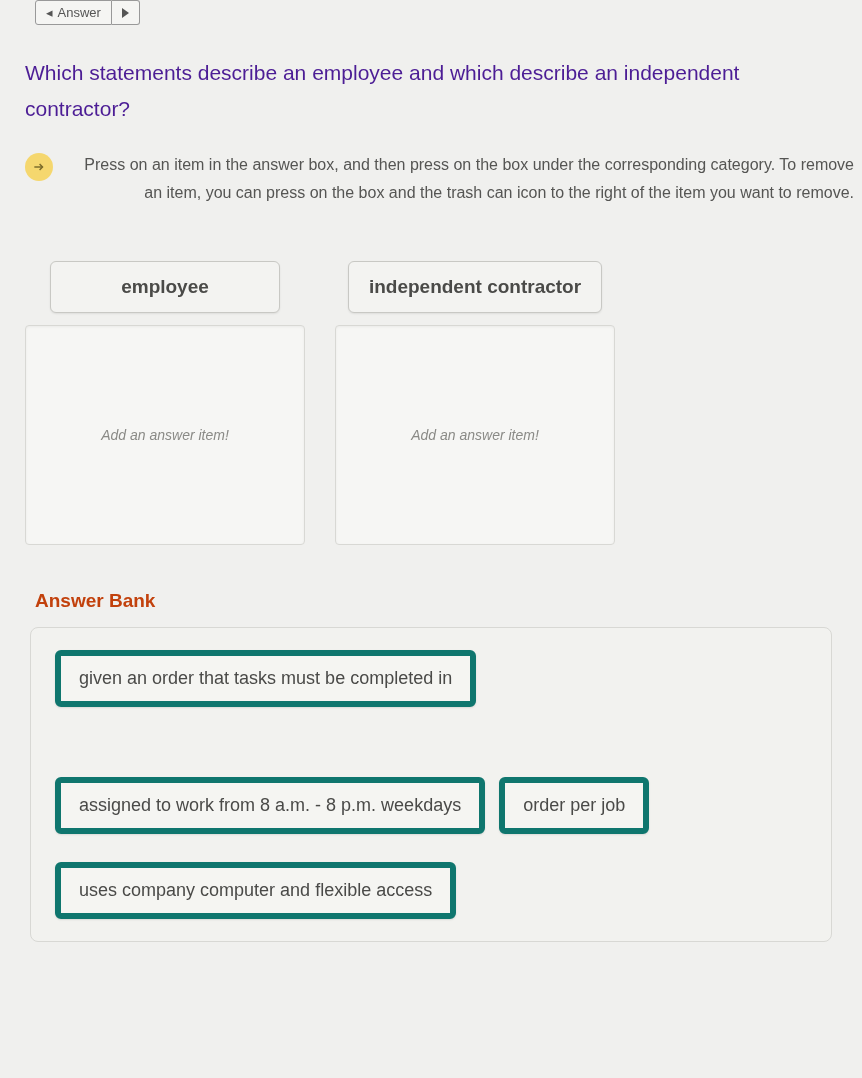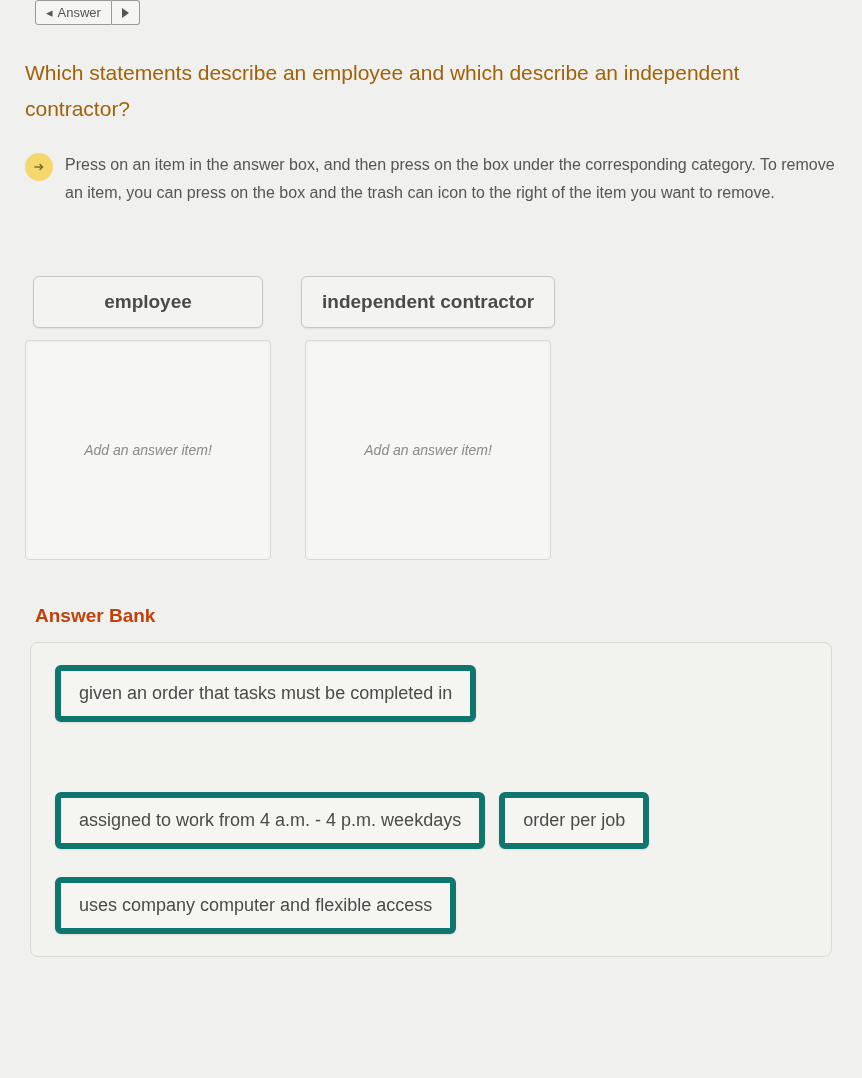--- a/index.html
+++ b/index.html
@@ -38,29 +38,30 @@
     }
     .play-icon {
       width: 0;
       height: 0;
       border-top: 5px solid transparent;
       border-bottom: 5px solid transparent;
       border-left: 7px solid #555;
     }
     .question-text {
       font-size: 21px;
-      color: #a16207;
+      color: #4c1d95;
       line-height: 1.7;
       padding: 15px 25px 15px 25px;
     }
     .instructions-row {
       display: flex;
       align-items: flex-start;
-      padding: 10px 25px 25px 25px;
+      padding: 10px 8px 25px 25px;
       gap: 12px;
+      text-align: right;
     }
     .arrow-badge {
       width: 28px;
       height: 28px;
       border-radius: 50%;
       background: #f5d76e;
       display: flex;
       align-items: center;
       justify-content: center;
       flex-shrink: 0;
@@ -86,25 +87,24 @@
       border: 1px solid #c8c8c4;
       border-radius: 6px;
       padding: 14px 20px;
       font-size: 19px;
       font-weight: 600;
       color: #4a4a48;
       background: #f3f3f1;
       text-align: center;
       min-width: 230px;
       box-shadow: 0 1px 2px rgba(0,0,0,0.08);
-      margin-top: 15px;
     }
     .drop-zone {
       margin-top: 12px;
-      width: 246px;
+      width: 280px;
       height: 220px;
       border: 1px solid #d8d8d4;
       border-radius: 4px;
       background: #f6f6f4;
       display: flex;
       align-items: center;
       justify-content: center;
       box-shadow: inset 0 1px 3px rgba(0,0,0,0.05);
     }
     .drop-placeholder {
@@ -183,17 +183,17 @@
 </div>
 
 <div class="answer-bank-title">Answer Bank</div>
 
 <div class="answer-bank">
   <div class="answer-item">given an order that tasks must be completed in</div>
   <div class="break"></div>
   <div class="break"></div>
   <div class="break"></div>
   <div class="break"></div>
-  <div class="answer-item">assigned to work from 4 a.m. - 4 p.m. weekdays</div>
+  <div class="answer-item">assigned to work from 8 a.m. - 8 p.m. weekdays</div>
   <div class="answer-item">order per job</div>
   <div class="break"></div>
   <div class="answer-item">uses company computer and flexible access</div>
 </div>
 
 </body></html>

